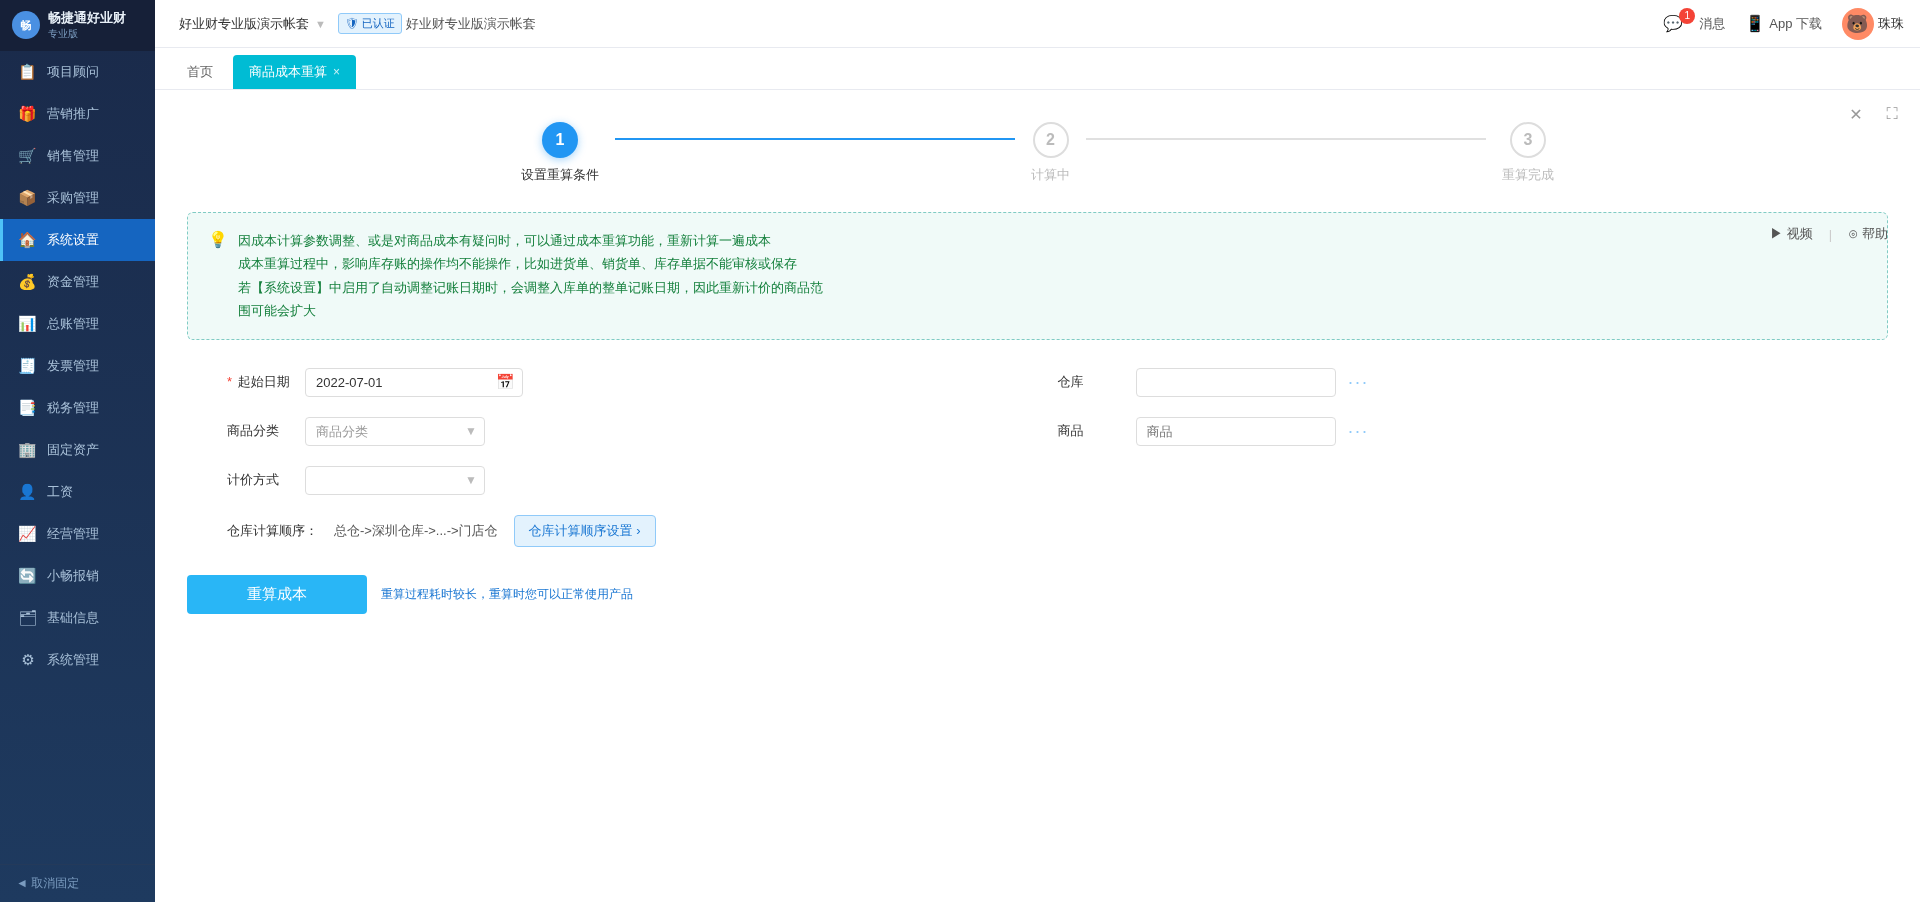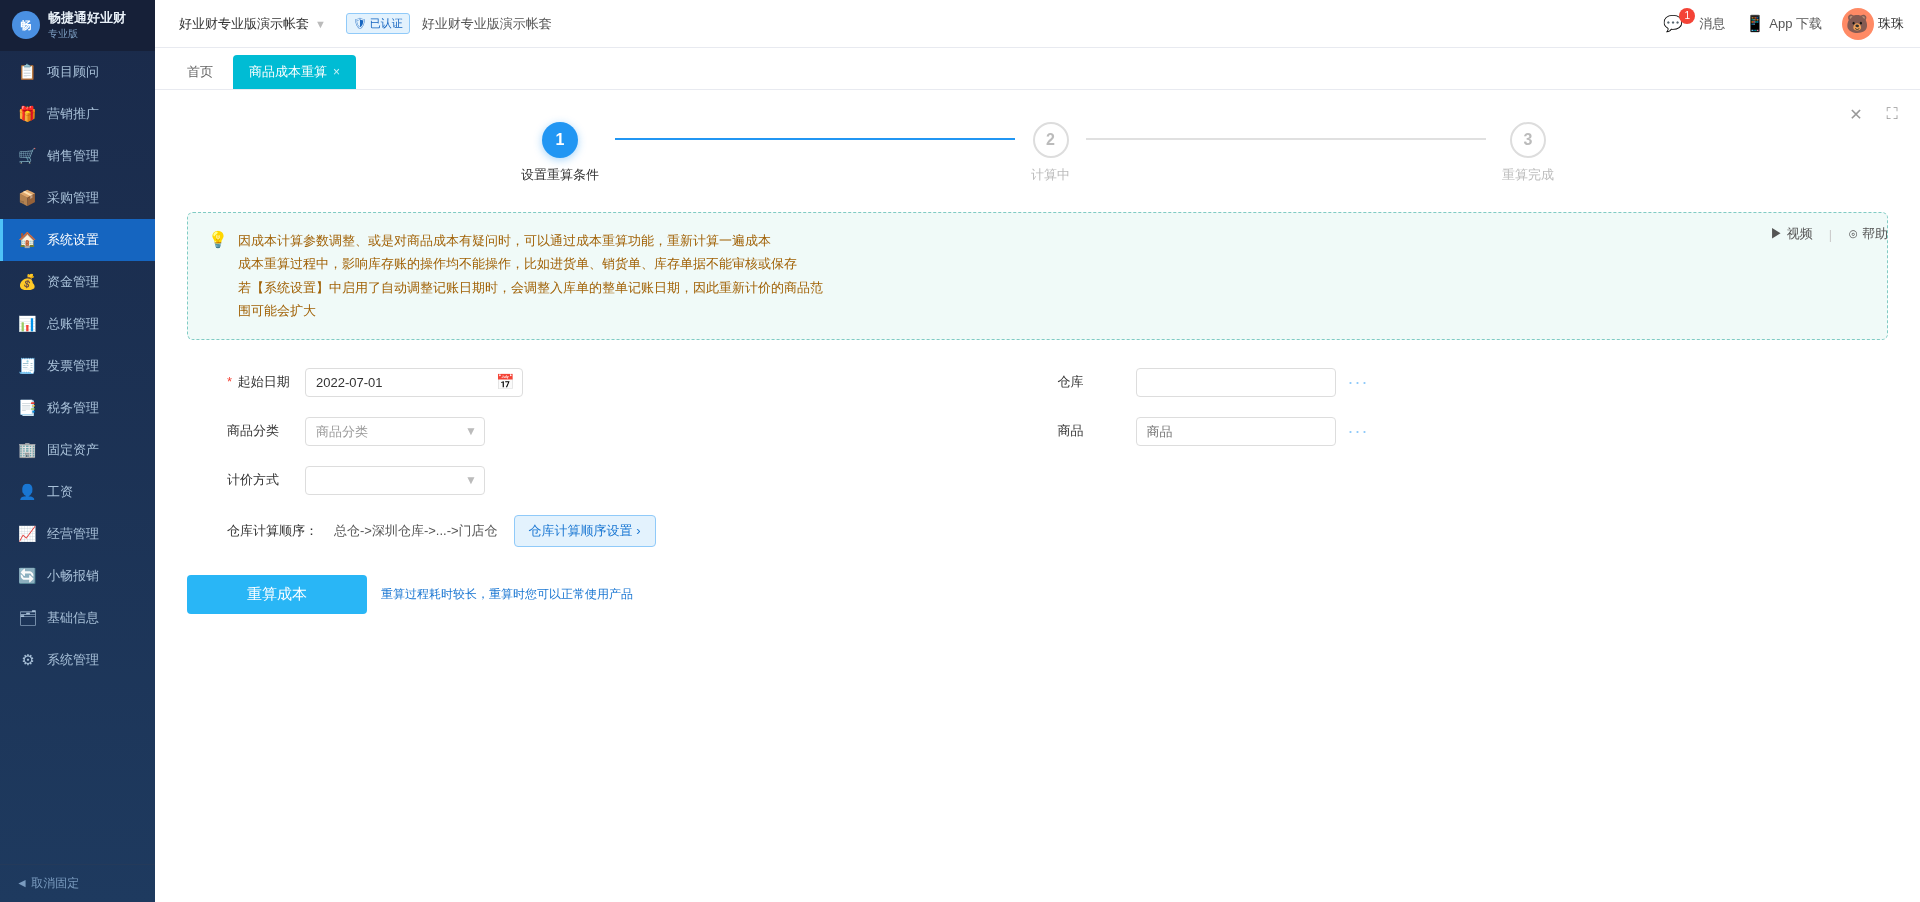--- a/index.html
+++ b/index.html
@@ -90,21 +90,21 @@
     }
 
     
     .topbar {
       background: #ffffff;
       height: 48px;
       display: flex;
       align-items: center;
       padding: 0 16px;
       border-bottom: 1px solid #e8eaf0;
-      gap: 12px;
+      gap: 4px;
       flex-shrink: 0;
     }
     .topbar-account-select {
       display: flex;
       align-items: center;
       gap: 6px;
       color: #333;
       font-size: 13px;
       cursor: pointer;
       padding: 4px 8px;
@@ -272,21 +272,21 @@
       gap: 10px;
       align-items: flex-start;
     }
     .info-icon {
       color: #ffa726;
       font-size: 16px;
       margin-top: 1px;
       flex-shrink: 0;
     }
     .info-text {
-      color: #a16207;
+      color: #15803d;
       font-size: 13px;
       line-height: 1.8;
     }
 
     
     .help-links {
       position: absolute;
       top: 135px;
       right: 32px;
       display: flex;

